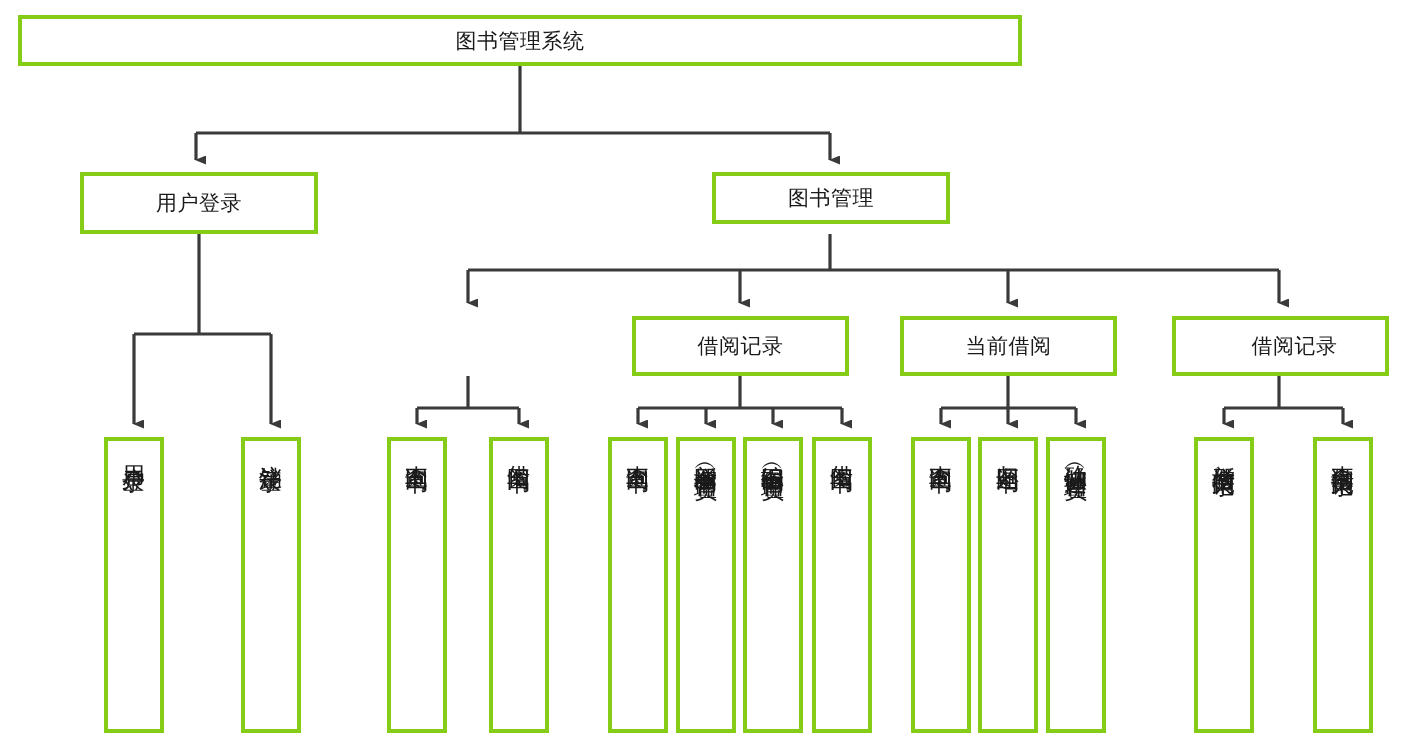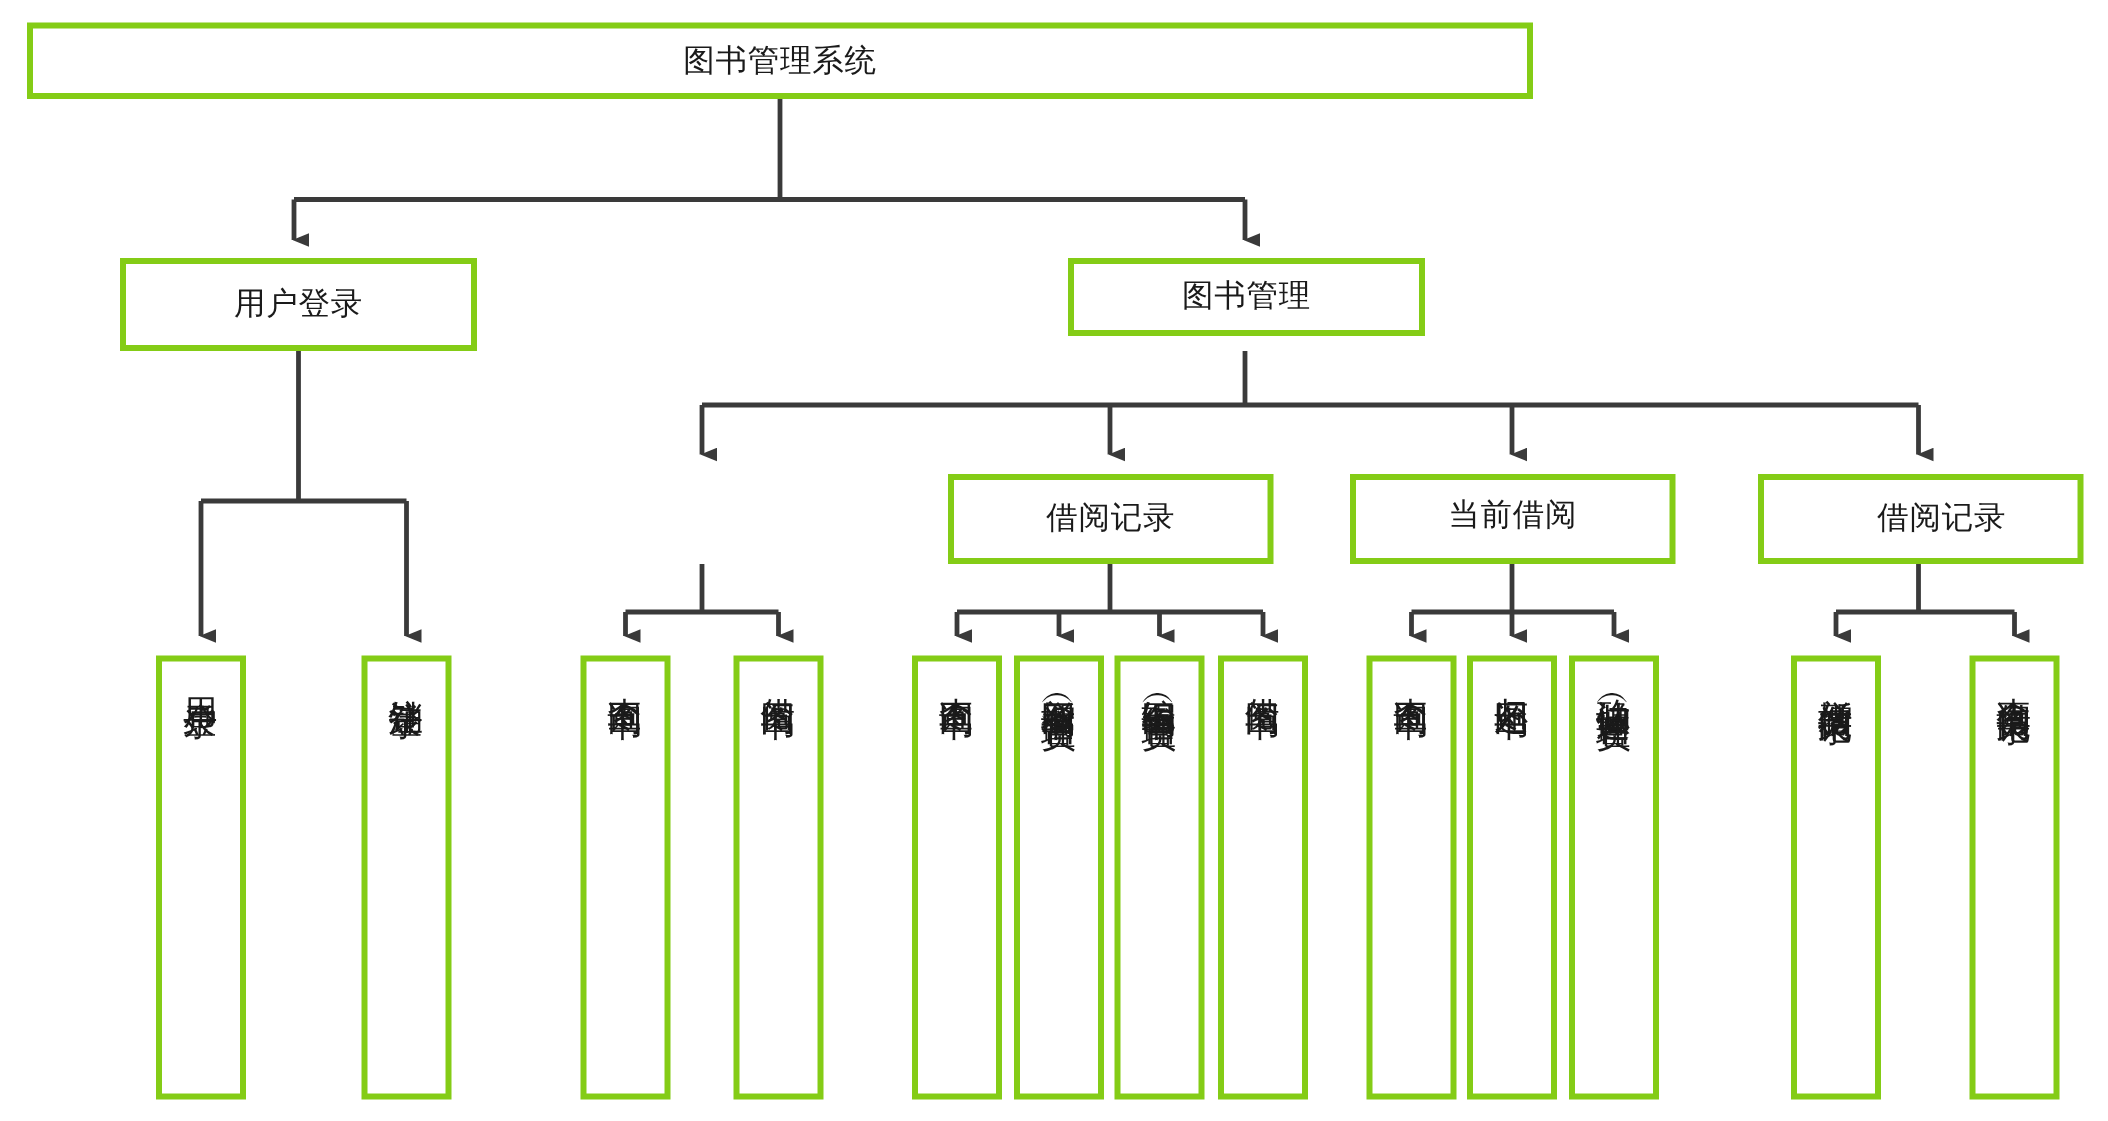--- a/index.html
+++ b/index.html
@@ -139,21 +139,21 @@
 
   <div class="node horiz" style="left:712px; top:172px; width:238px; height:52px;">
     <span class="node-label">图书管理</span>
   </div>
 
 
   <div class="node horiz" style="left:632px; top:316px; width:217px; height:60px;">
     <span class="node-label">借阅记录</span>
   </div>
 
-  <div class="node horiz" style="left:900px; top:316px; width:217px; height:60px;font-family:Liberation Mono, monospace;">
+  <div class="node horiz" style="left:900px; top:316px; width:217px; height:60px;">
     <span class="node-label">当前借阅</span>
   </div>
 
   <div class="node horiz" style="left:1172px; top:316px; width:217px; height:60px;padding-left:28px;">
     <span class="node-label">借阅记录</span>
   </div>
 
   <div class="node vert" style="left:104px; top:437px; width:60px; height:296px;">
     <span class="node-label">用户登录</span>
   </div>

